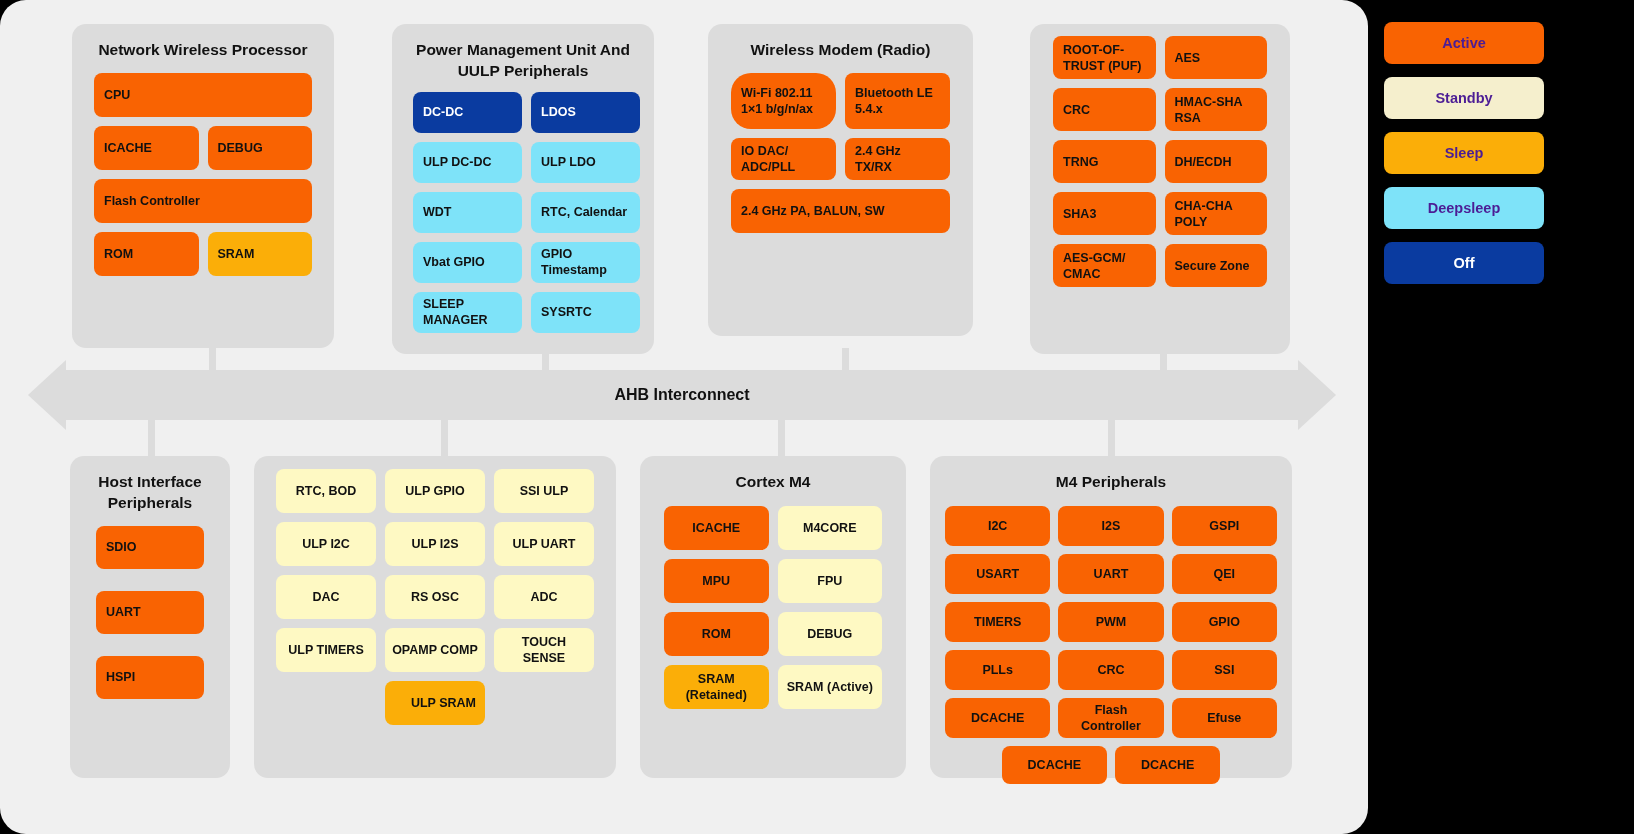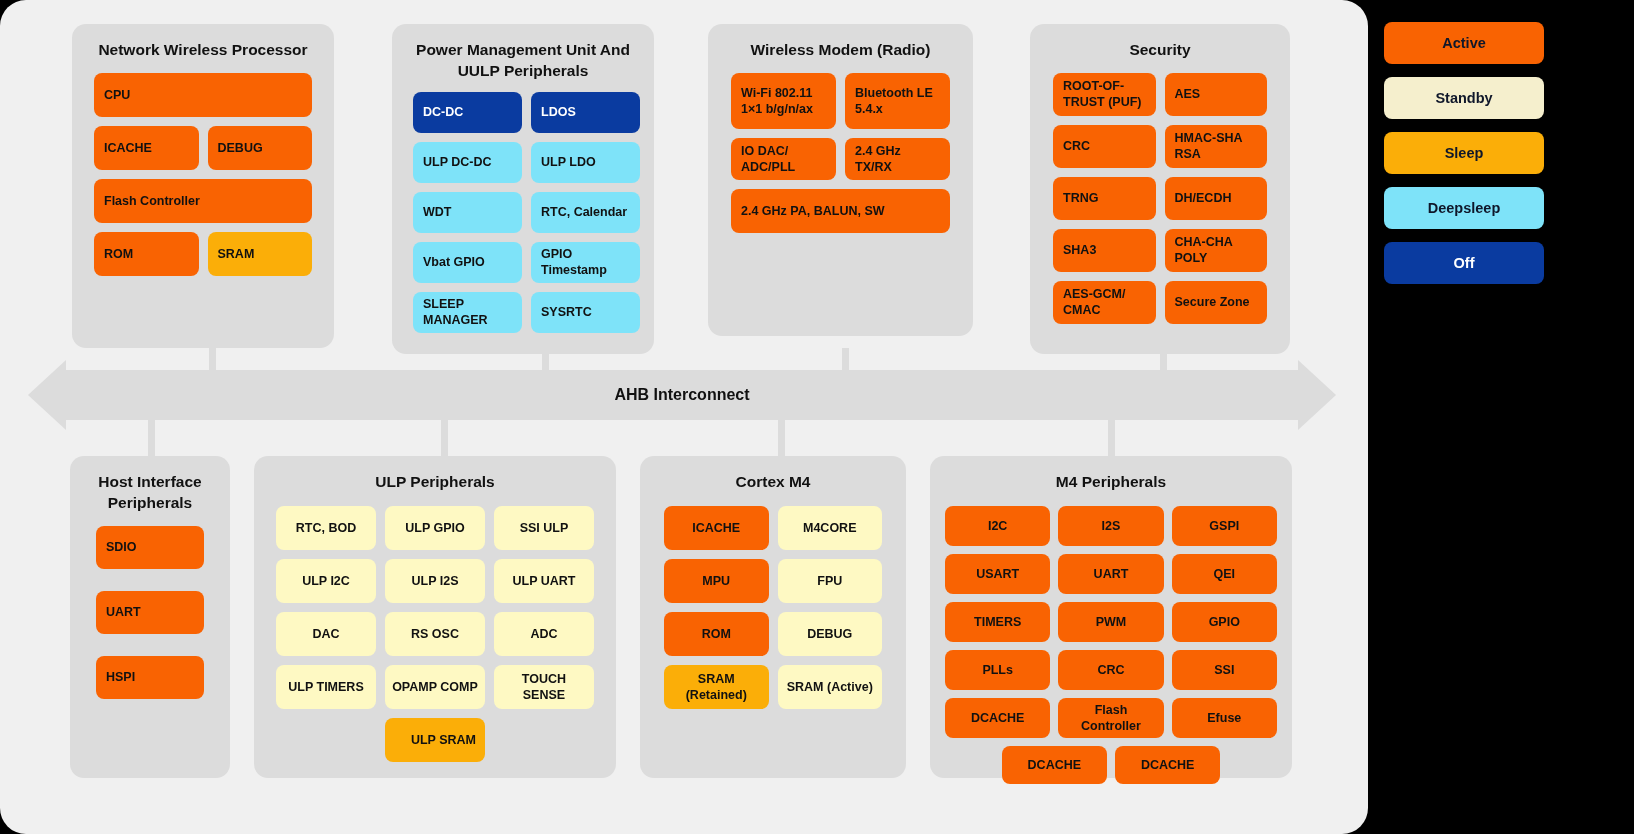--- a/index.html
+++ b/index.html
@@ -46,21 +46,21 @@
   #ahb .label{position:absolute;left:0;top:0;width:100%;height:50px;
               display:flex;align-items:center;justify-content:center;
               font-size:16px;font-weight:bold;color:#111;}
 
   .conn{position:absolute;width:7px;background:#DCDCDC;}
 
   
   #legend{position:absolute;left:1384px;top:22px;width:160px;}
   .leg{height:42px;border-radius:8px;margin-bottom:13px;
        display:flex;align-items:center;justify-content:center;
-       font-size:14.5px;font-weight:bold;color:#0f172a;}
+       font-size:14.5px;font-weight:bold;color:#4c1d95;}
 </style>
 </head>
 <body>
 
 <div id="root">
   <div id="canvas"></div>
 
   <div class="conn" style="left:209px;top:348px;height:32px;"></div>
   <div class="conn" style="left:542px;top:348px;height:32px;"></div>
   <div class="conn" style="left:842px;top:348px;height:32px;"></div>
@@ -127,40 +127,39 @@
         </div>
         <div class="cell left c-deep" style="width: calc(50% - 4.5px); height: 41px;">
           <span>SYSRTC</span>
         </div>
       </div>
   </div>
 
   <div class="group" id="g-modem" style="left:708px;top:24px;width:265px;height:312px;">
     <div class="group-title">Wireless Modem (Radio)</div>
     <div class="cells" id="cells-modem" style="padding:12px 23px 0 23px;gap:9px;">
-        <div class="cell left c-active" style="width: calc(50% - 4.5px); height: 56px;">
+        <div class="cell left c-active" style="width: calc(50% - 4.5px); height: 56px; border-radius: 20px;">
           <span>Wi-Fi 802.11 1×1 b/g/n/ax</span>
         </div>
         <div class="cell left c-active" style="width: calc(50% - 4.5px); height: 56px;">
           <span>Bluetooth LE 5.4.x</span>
         </div>
         <div class="cell left c-active" style="width: calc(50% - 4.5px); height: 42px;">
           <span>IO DAC/ ADC/PLL</span>
         </div>
         <div class="cell left c-active" style="width: calc(50% - 4.5px); height: 42px;">
           <span>2.4 GHz TX/RX</span>
         </div>
         <div class="cell left c-active" style="width: 100%; height: 44px;">
           <span>2.4 GHz PA, BALUN, SW</span>
         </div>
       </div>
   </div>
 
   <div class="group" id="g-security" style="left:1030px;top:24px;width:260px;height:330px;">
-    <div class="group-title">Security</div>
     <div class="cells" id="cells-security" style="padding:12px 23px 0 23px;gap:9px;">
         <div class="cell left c-active" style="width: calc(50% - 4.5px); height: 43px;">
           <span>ROOT-OF-TRUST (PUF)</span>
         </div>
         <div class="cell left c-active" style="width: calc(50% - 4.5px); height: 43px;">
           <span>AES</span>
         </div>
         <div class="cell left c-active" style="width: calc(50% - 4.5px); height: 43px;">
           <span>CRC</span>
         </div>
@@ -204,21 +203,20 @@
         <div class="cell left c-active" style="width: 100%; height: 43px;">
           <span>UART</span>
         </div>
         <div class="cell left c-active" style="width: 100%; height: 43px;">
           <span>HSPI</span>
         </div>
       </div>
   </div>
 
   <div class="group" id="g-ulp" style="left:254px;top:456px;width:362px;height:322px;">
-    <div class="group-title">ULP Peripherals</div>
     <div class="cells" id="cells-ulp" style="padding:13px 22px 0 22px;gap:9px;">
         <div class="cell center c-standby" style="width: calc(33.333% - 6px); height: 44px;">
           <span>RTC, BOD</span>
         </div>
         <div class="cell center c-standby" style="width: calc(33.333% - 6px); height: 44px;">
           <span>ULP GPIO</span>
         </div>
         <div class="cell center c-standby" style="width: calc(33.333% - 6px); height: 44px;">
           <span>SSI ULP</span>
         </div>

